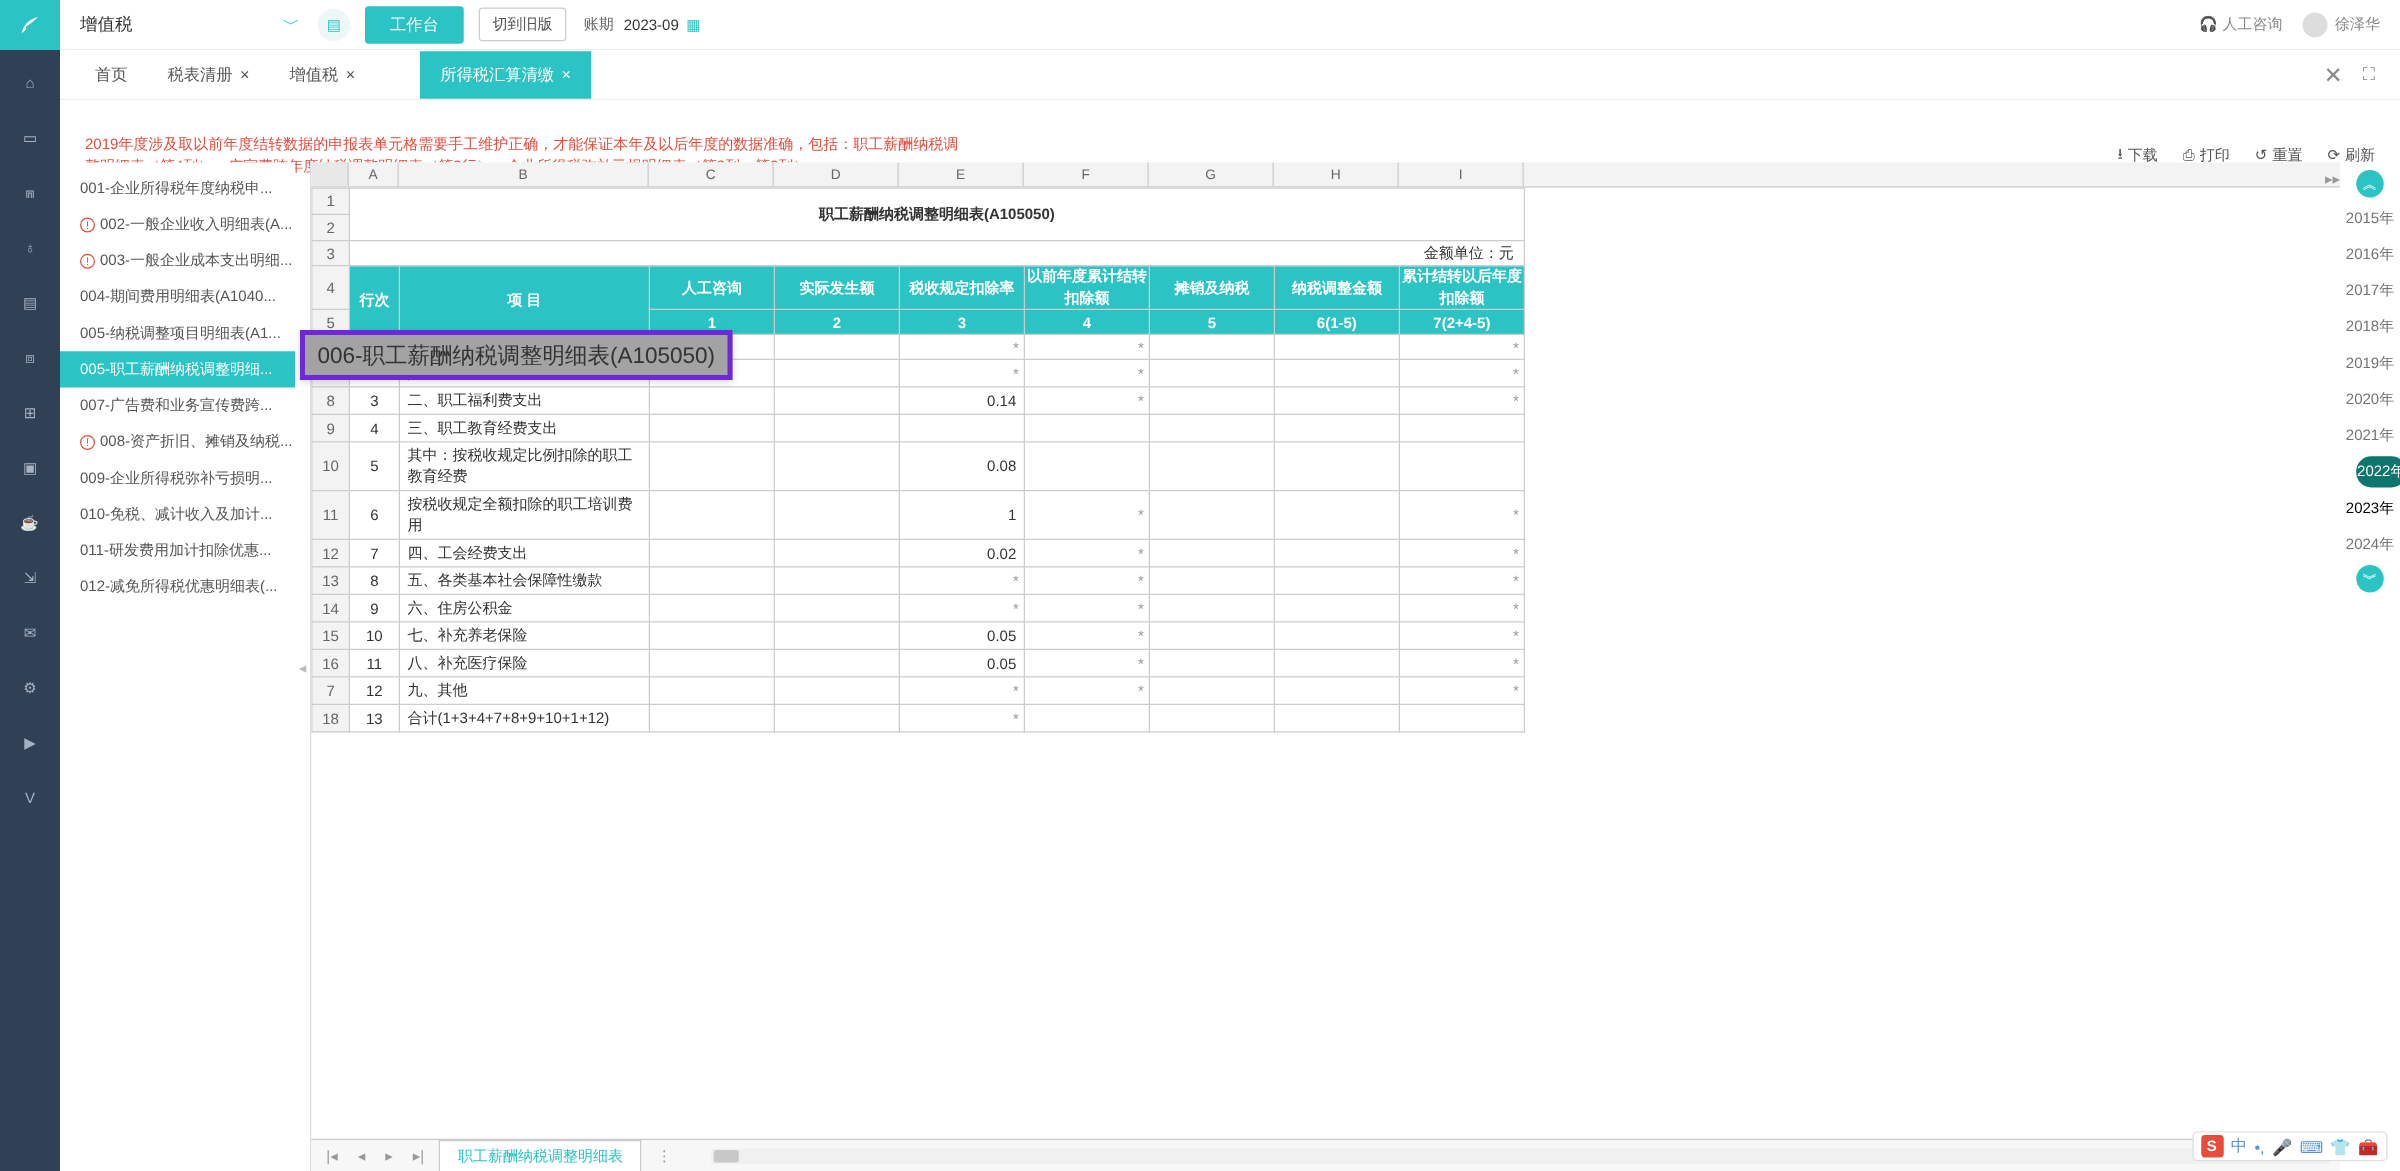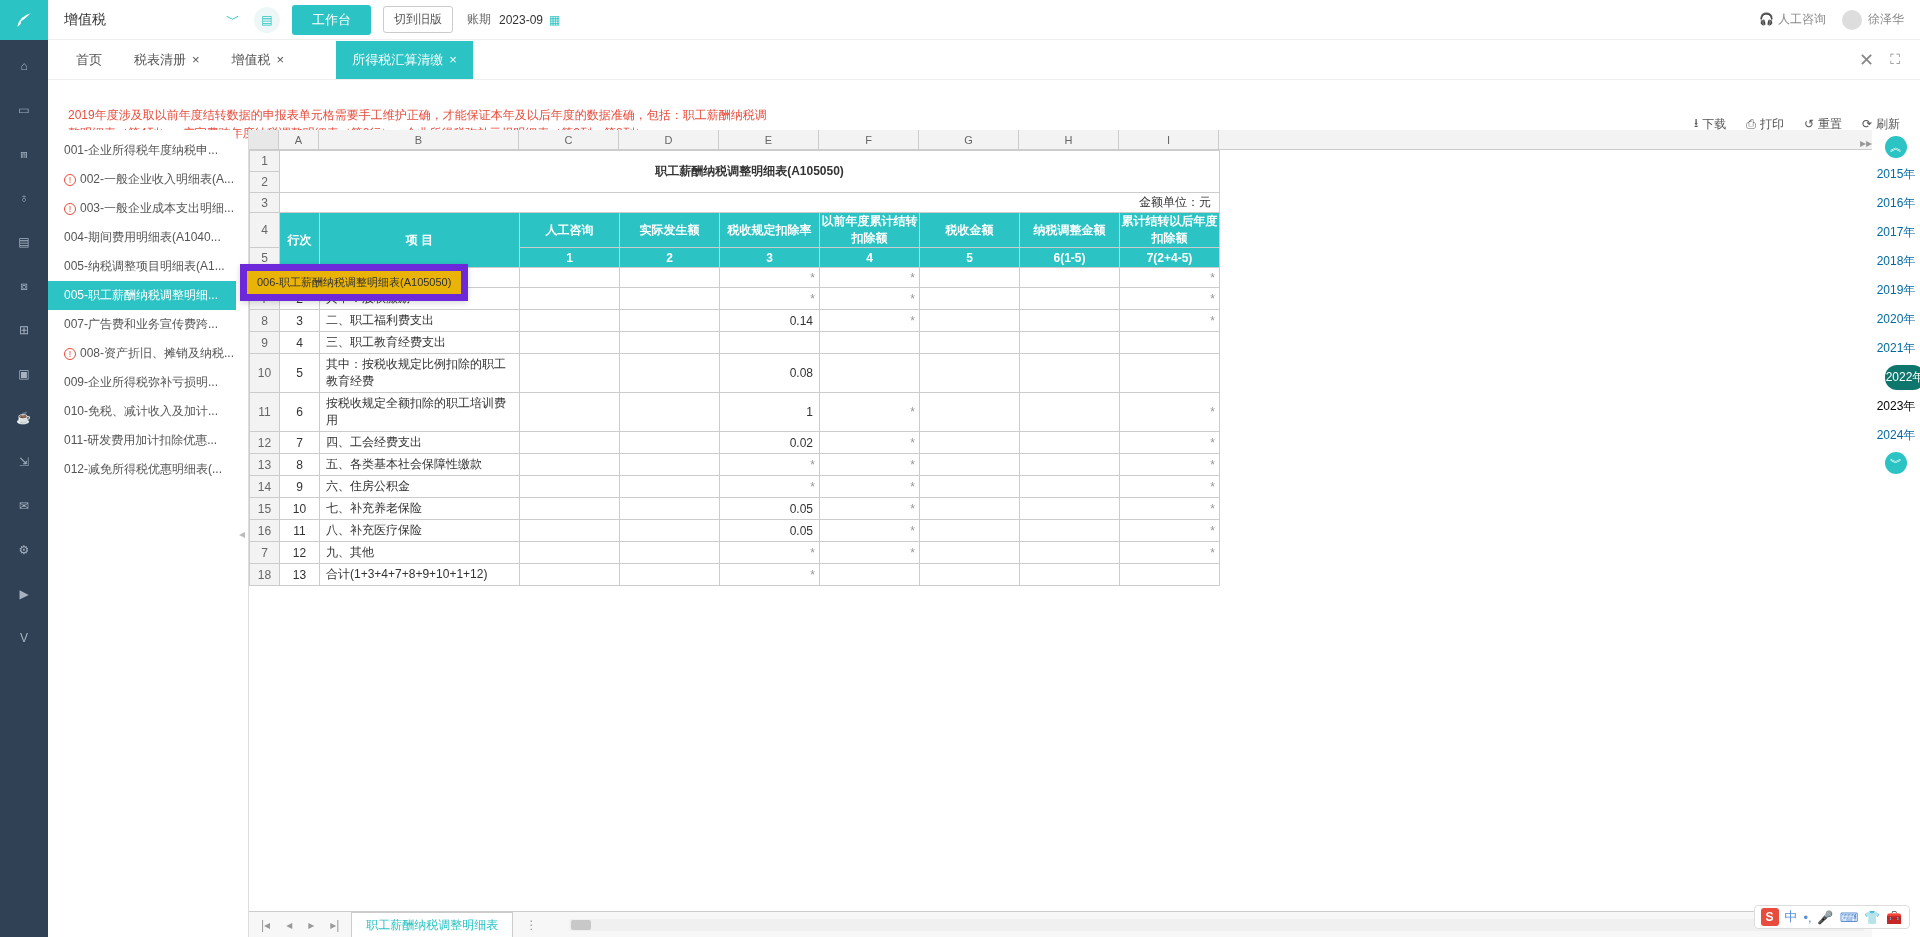--- a/index.html
+++ b/index.html
@@ -66,27 +66,27 @@
 .num { text-align: right; }
 .star { text-align: right; color: #999; padding-right: 4px !important; }
 .sheettabs { height: 26px; border-top: 1px solid #ccc; display: flex; align-items: center; background: #f7f7f7; padding: 0 8px; gap: 8px; }
 .sheettabs .nav { color: #999; cursor: pointer; padding: 0 4px; }
 .sheettab { padding: 4px 14px; background: #fff; border: 1px solid #ccc; border-bottom: none; font-size: 12px; color: #2bc3c3; cursor: pointer; }
 .scrollbar-h { flex: 1; height: 12px; background: #f0f0f0; margin-left: 20px; position: relative; }
 .scrollbar-h .thumb { position: absolute; left: 2px; width: 20px; height: 10px; top: 1px; background: #c8c8c8; border-radius: 2px; }
 
 
 .yearrail { position: fixed; right: 0; top: 130px; width: 48px; background: #fff; display: flex; flex-direction: column; align-items: center; gap: 4px; padding-top: 6px; }
-.yearrail .yb { width: 40px; padding: 4px 0; text-align: center; font-size: 12px; color: #0369a1; cursor: pointer; border-radius: 12px; }
+.yearrail .yb { width: 40px; padding: 4px 0; text-align: center; font-size: 12px; color: #737373; cursor: pointer; border-radius: 12px; }
 .yearrail .yb.avail { color: #000000; }
 .yearrail .yb.active { background: #0f766e; color: #fff; margin-left: 18px; }
 .yearrail .circ { width: 22px; height: 22px; border-radius: 50%; background: #2bc3c3; color: #fff; display: flex; align-items: center; justify-content: center; cursor: pointer; }
 
 
-.tooltip { position: fixed; background: #eab308; border: 7px solid #6d28d9; padding: 4px 10px; font-size: 11px; box-shadow: 0 2px 6px rgba(0,0,0,0.15); }
+.tooltip { position: fixed; background: #a3a3a3; border: 4px solid #6d28d9; padding: 4px 10px; font-size: 18px; box-shadow: 0 2px 6px rgba(0,0,0,0.15); }
 
 
 .imebar { position: fixed; right: 10px; bottom: 8px; display: flex; align-items: center; gap: 6px; background: #fff; border: 1px solid #ddd; padding: 2px 6px; border-radius: 4px; }
 .imebar .s { width: 18px; height: 18px; background: #e74c3c; color: #fff; font-weight: bold; text-align: center; line-height: 18px; border-radius: 3px; font-size: 12px; }
 .imebar .i { color: #5a8fd6; font-size: 13px; }
 
 
 .gridwrap::-webkit-scrollbar { width: 14px; height: 14px; }
 .gridwrap::-webkit-scrollbar-thumb { background: #c8c8c8; border-radius: 3px; }
 .gridwrap::-webkit-scrollbar-track { background: #f0f0f0; }
@@ -260,21 +260,21 @@
               <td colspan="9" class="unit-cell">金额单位：元</td>
             </tr>
             <tr>
               <td class="rh">4</td>
               <td rowspan="2" class="th-cell" style="width:40px">行次</td>
               <td rowspan="2" class="th-cell" style="width:200px">项  目</td>
               <td class="th-cell" style="width:100px">人工咨询</td>
               <td class="th-cell" style="width:100px">实际发生额</td>
               <td class="th-cell" style="width:100px">税收规定扣除率</td>
               <td class="th-cell" style="width:100px">以前年度累计结转扣除额</td>
-              <td class="th-cell" style="width:100px">税收金额</td>
+              <td class="th-cell" style="width:100px">摊销及纳税</td>
               <td class="th-cell" style="width:100px">纳税调整金额</td>
               <td class="th-cell" style="width:100px">累计结转以后年度扣除额</td>
             </tr>
             <tr>
               <td class="rh">5</td>
               <td class="th-cell">1</td>
               <td class="th-cell">2</td>
               <td class="th-cell">3</td>
               <td class="th-cell">4</td>
               <td class="th-cell">5</td>

